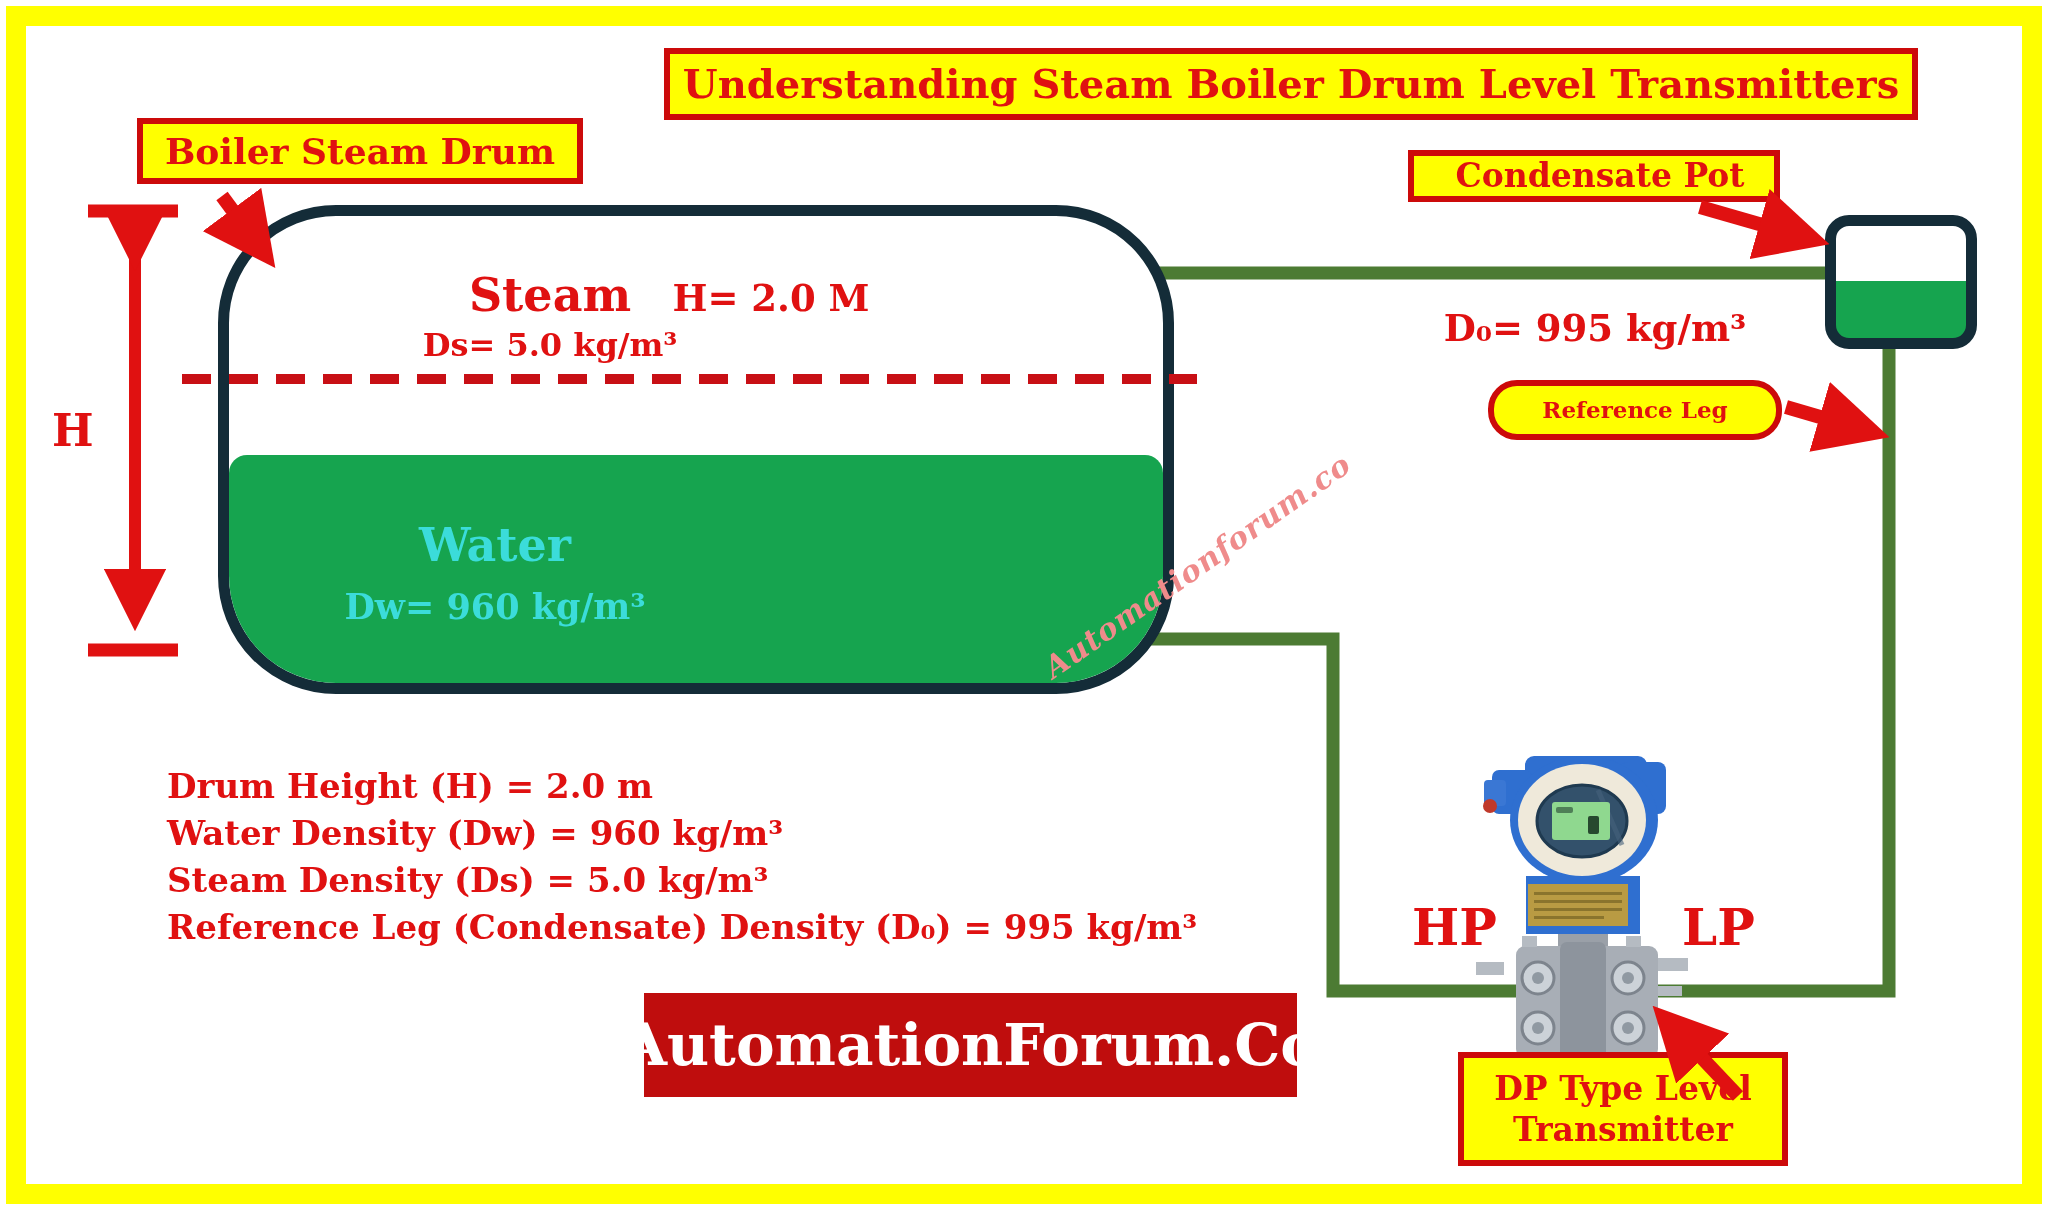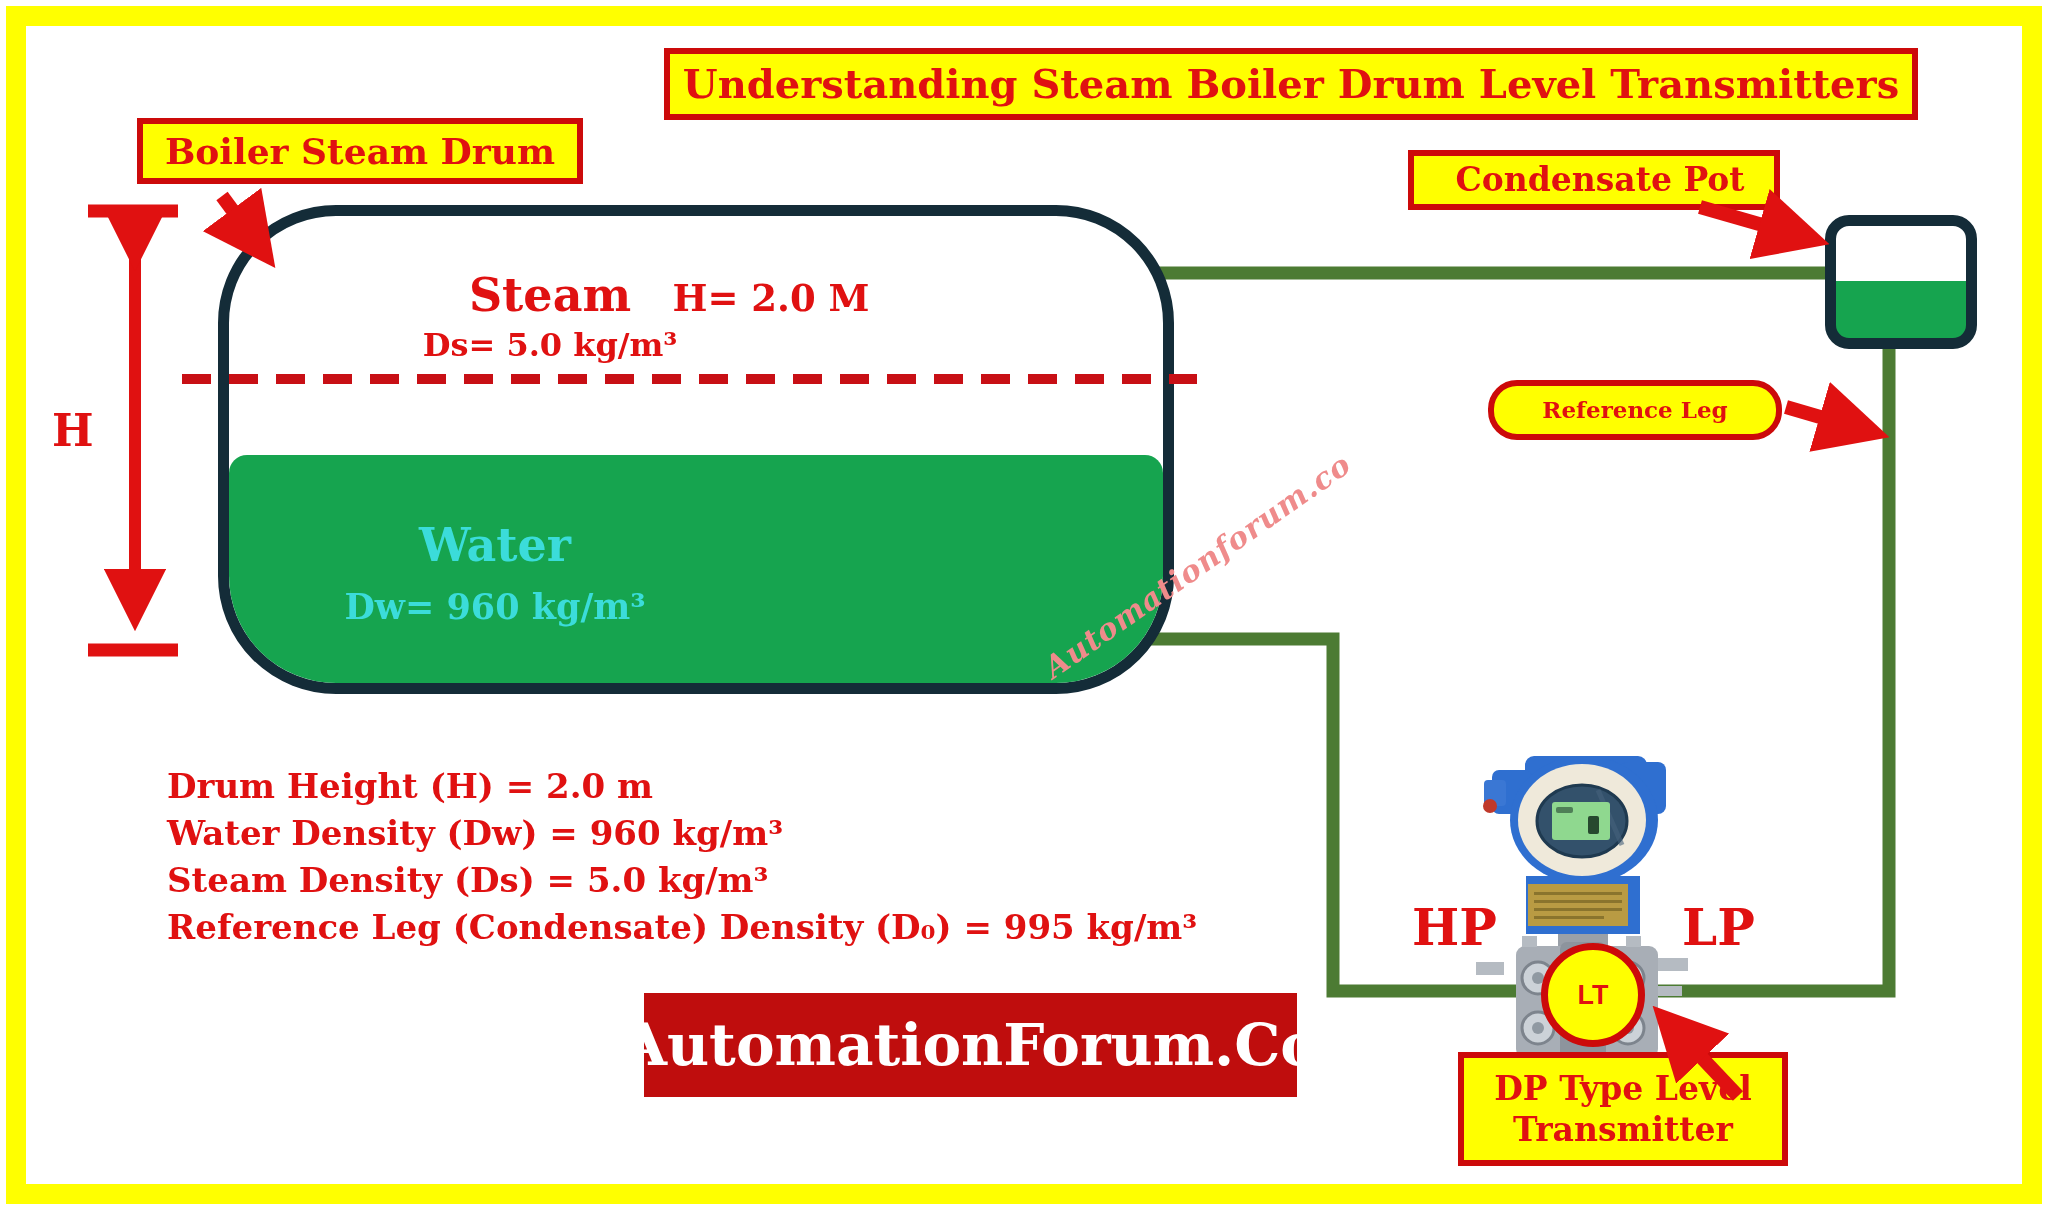--- a/index.html
+++ b/index.html
@@ -100,23 +100,20 @@
     <circle cx="158" cy="238" r="6" fill="#9099a2"></circle>
     <circle cx="68" cy="288" r="6" fill="#9099a2"></circle>
     <circle cx="158" cy="288" r="6" fill="#9099a2"></circle>
     <rect x="188" y="218" width="30" height="13" fill="#b5bbc2"></rect>
     <rect x="188" y="246" width="24" height="10" fill="#b5bbc2"></rect>
     <rect x="6" y="222" width="28" height="13" fill="#b5bbc2"></rect>
     <rect x="52" y="196" width="15" height="11" fill="#b5bbc2"></rect>
     <rect x="156" y="196" width="15" height="11" fill="#b5bbc2"></rect>
   </svg>
 
-  <div class="lt-circle">
-    <span>LT</span>
-  </div>
 
   <svg class="abs" style="left:0;top:0;z-index:7;pointer-events:none;" width="2048" height="1210" viewBox="0 0 2048 1210">
     <defs>
       <marker id="ah" markerWidth="5.2" markerHeight="5.2" refX="3.6" refY="2.6" orient="auto">
         <path d="M0,0 L5.2,2.6 L0,5.2 Z" fill="#e01111"></path>
       </marker>
     </defs>
     <line x1="182" y1="379" x2="1197" y2="379" style="stroke:var(--dashed_red,#c80f15)" stroke-width="10" stroke-dasharray="29 18"></line>
     <g>
       <line x1="88" y1="211" x2="178" y2="211" stroke="#e01111" stroke-width="13"></line>
@@ -130,21 +127,21 @@
   </svg>
 
   <div class="tag" style="left:640px;top:48px;width:1254px;height:72px;font-size:40px;margin-left:24px;">
     <span>Understanding Steam Boiler Drum Level Transmitters</span>
   </div>
 
   <div class="tag" style="left:137px;top:118px;width:446px;height:66px;font-size:36px;">
     <span>Boiler Steam Drum</span>
   </div>
 
-  <div class="tag" style="left:1408px;top:150px;width:372px;height:60px;font-size:33px;padding-left:12px;">
+  <div class="tag" style="left:1408px;top:150px;width:372px;height:52px;font-size:33px;padding-left:12px;">
     <span>Condensate Pot</span>
   </div>
 
   <div class="tag" style="left:1488px;top:380px;width:294px;height:60px;font-size:23px;border-radius:29px;">
     <span>Reference Leg</span>
   </div>
 
   <div class="tag" style="left:1458px;top:1052px;width:330px;height:114px;font-size:33px;">
     <span>DP Type Level</span>
     <span>Transmitter</span>
@@ -155,20 +152,21 @@
   <div class="rtext centered" style="left:420px;top:268px;width:260px;font-size:46px;">Steam</div>
 
   <div class="rtext centered" style="left:390px;top:326px;width:320px;font-size:32px;">Ds= 5.0 kg/m³</div>
 
   <div class="rtext centered" style="left:641px;top:276px;width:260px;font-size:37px;">H= 2.0 M</div>
 
   <div class="ctext" style="left:365px;top:518px;width:260px;font-size:46px;z-index:5;">Water</div>
 
   <div class="ctext" style="left:335px;top:586px;width:320px;font-size:35px;z-index:5;">Dw= 960 kg/m³</div>
 
+  <div class="rtext centered" style="left:1420px;top:306px;width:350px;font-size:37px;">D₀= 995 kg/m³</div>
 
   <div class="rtext" style="left:1412px;top:898px;font-size:50px;">HP</div>
 
   <div class="rtext" style="left:1682px;top:898px;font-size:50px;">LP</div>
 
   <div class="info-block">
     <div class="info-line">Drum Height (H) = 2.0 m</div>
     <div class="info-line">Water Density (Dw) = 960 kg/m³</div>
     <div class="info-line">Steam Density (Ds) = 5.0 kg/m³</div>
     <div class="info-line">Reference Leg (Condensate) Density (D₀) = 995 kg/m³</div>

